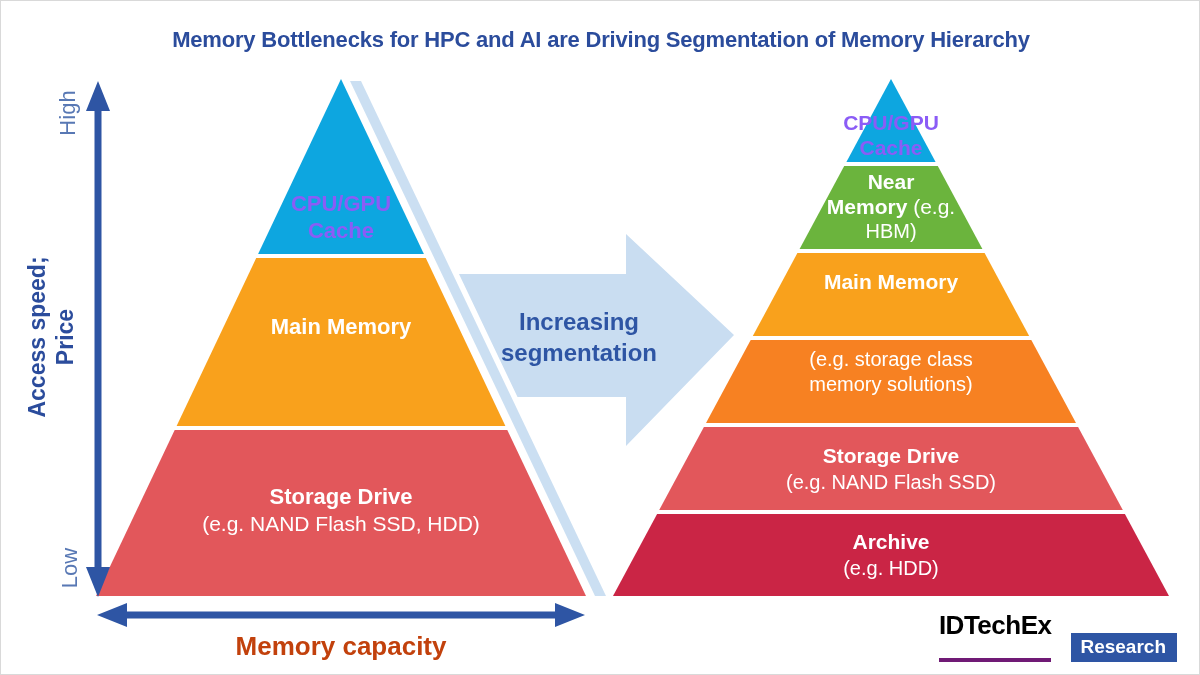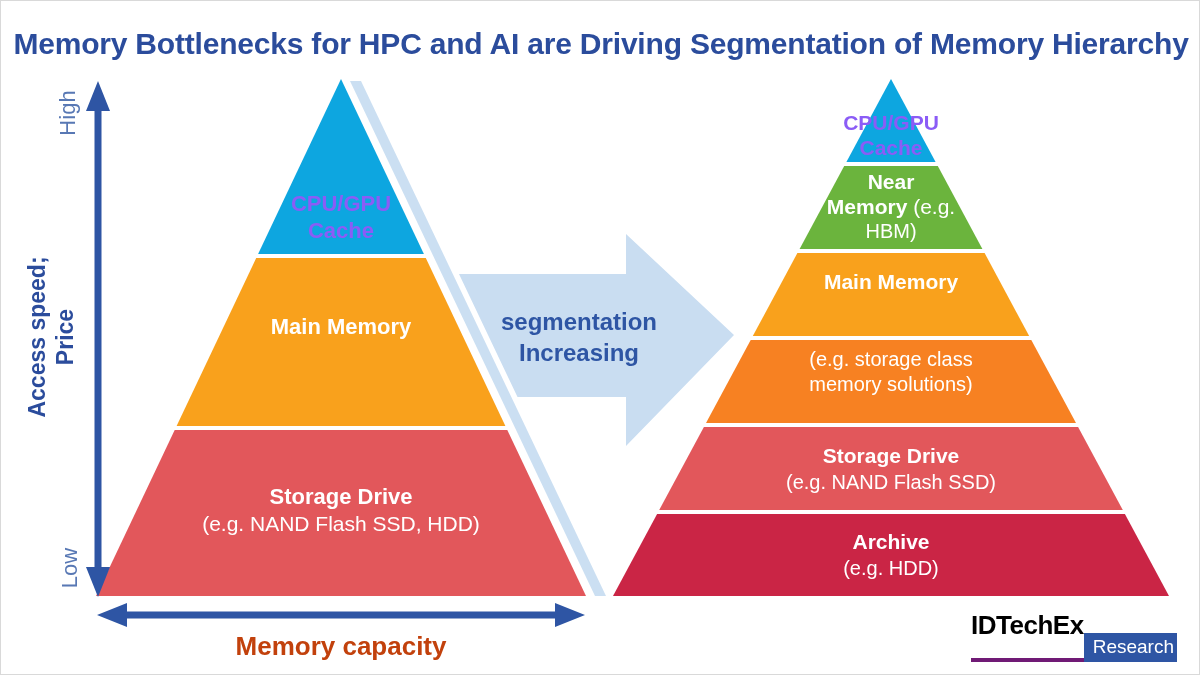--- a/index.html
+++ b/index.html
@@ -6,21 +6,21 @@
   .canvas{
     position:relative;width:1200px;height:675px;background:#ffffff;
     border:1px solid #d9d9d9;box-sizing:border-box;overflow:hidden;
     font-family:"Liberation Sans",sans-serif;
   }
   .layer{position:absolute;left:0;top:0;}
   .label{position:absolute;text-align:center;}
   .center{transform:translateX(-50%);}
   .rot{transform:translate(-50%,-50%) rotate(-90deg);white-space:nowrap;}
   .title{
-    font-size:30px;font-weight:bold;color:#2b4c9c;white-space:nowrap;
+    font-size:22px;font-weight:bold;color:#2b4c9c;white-space:nowrap;
     letter-spacing:-0.2px;
   }
   .axis-side{font-size:22px;color:#5878b4;}
   .axis-main{font-size:23px;font-weight:bold;color:#2b4c9c;line-height:28px;}
   .axis-bottom{font-size:26px;font-weight:bold;color:#c2410c;white-space:nowrap;}
   .arrow-label{font-size:24px;font-weight:bold;color:#2e55a4;line-height:31px;white-space:nowrap;}
   .tier-label{color:#ffffff;}
   .tier-label .b{font-weight:bold;display:block;white-space:nowrap;}
   .tier-label .s{display:block;white-space:nowrap;}
   .navy{color:#8b5cf6;}
@@ -30,21 +30,21 @@
   .rt .s{font-size:20px;}
   .rt3{line-height:26px;}
   .wrap .s{white-space:normal;max-width:208px;display:inline-block;}
   .logo{position:absolute;top:611px;right:22px;display:flex;align-items:flex-end;}
   .logo-brand{
     font-size:26px;font-weight:bold;color:#000000;letter-spacing:-0.5px;
     border-bottom:4px solid #701a75;padding-bottom:20px;line-height:26px;
   }
   .logo-suffix{
     background:#2e55a4;color:#ffffff;font-size:19px;line-height:19px;
-    padding:4px 3px 6px 9px;margin-left:0;
+    padding:4px 11px 6px 9px;margin-left:20px;font-weight:bold;
   }
 </style>
 </head>
 <body>
 
 <div class="canvas">
 
   <svg class="layer" width="1200" height="675" viewBox="0 0 1200 675">
 
     <polygon points="349,80 360,80 605,595 594,595" fill="#cbdff2"></polygon>
@@ -80,22 +80,22 @@
   <div class="label rot axis-side" style="left:67px;top:112px;">High</div>
   <div class="label rot axis-side" style="left:69px;top:567px;">Low</div>
   <div class="label rot axis-main" style="left:50px;top:336px;">
     <span style="display:block;">Access speed;</span>
     <span style="display:block;">Price</span>
   </div>
 
   <div class="label center axis-bottom" style="left:340px;top:630px;">Memory capacity</div>
 
   <div class="label center arrow-label" style="left:578px;top:305px;">
+    <span style="display:block;">Increasing</span>
     <span style="display:block;">segmentation</span>
-    <span style="display:block;">Increasing</span>
   </div>
 
   <div class="label center tier-label lt navy" style="left:340px;top:189px;">
     <span class="b">CPU/GPU</span>
     <span class="b">Cache</span>
   </div>
   <div class="label center tier-label lt" style="left:340px;top:312px;">
     <span class="b">Main Memory</span>
   </div>
   <div class="label center tier-label lt" style="left:340px;top:482px;">

